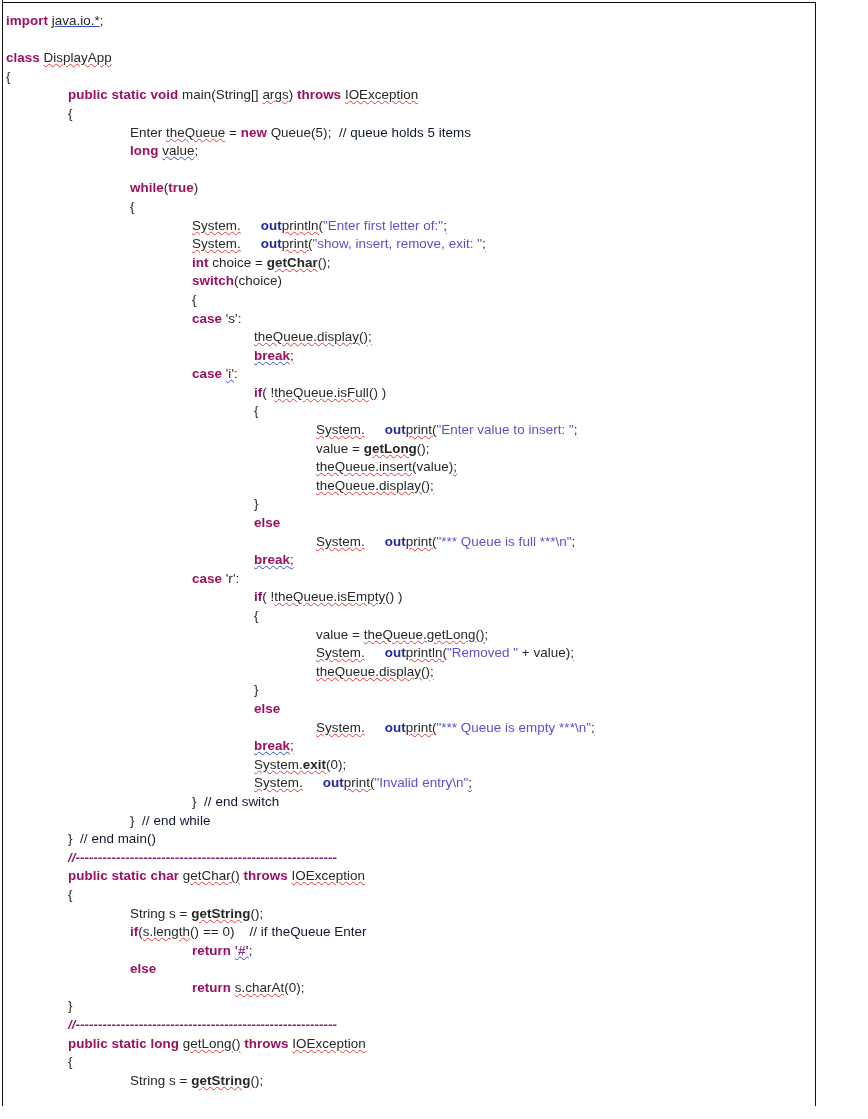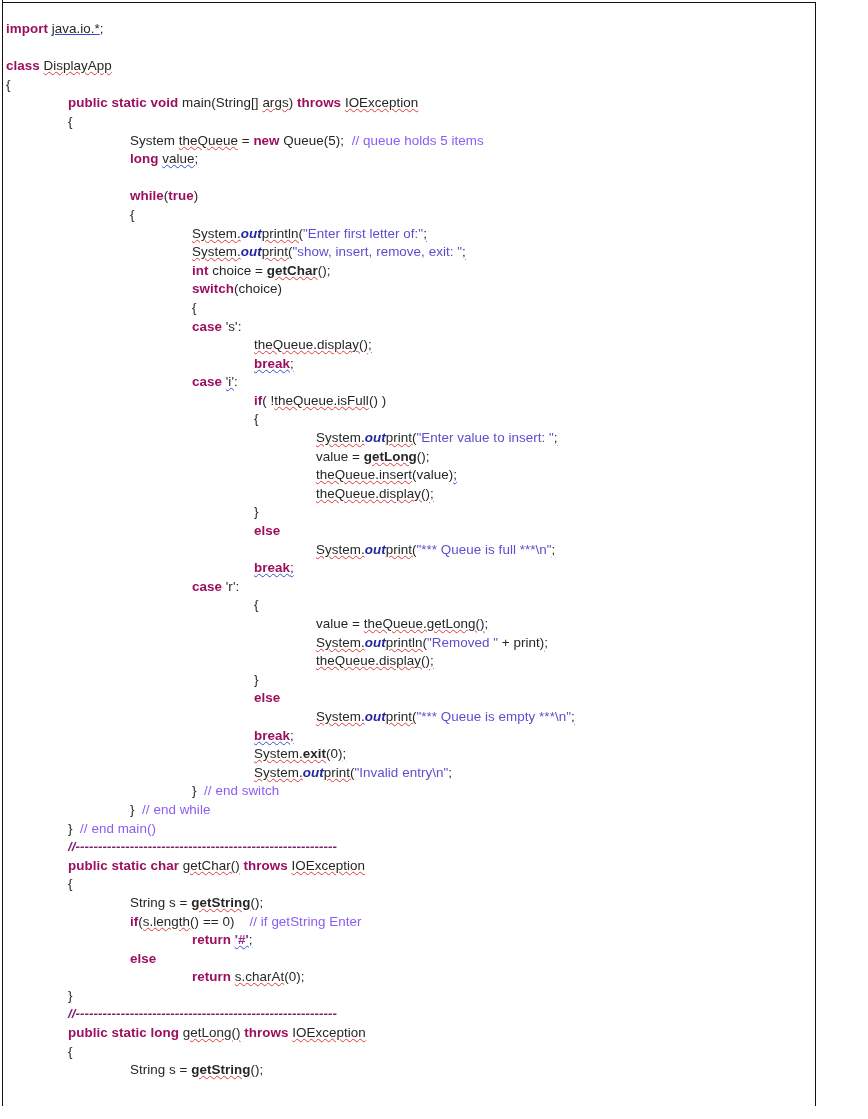--- a/index.html
+++ b/index.html
@@ -25,21 +25,21 @@
     background:#111111;
   }
   #border-right{
     position:absolute;left:815px;top:2px;width:1px;height:1104px;
     background:#111111;
   }
 
   
   #code{
     position:absolute;left:0;top:0;width:816px;height:1119px;
-    padding:20px 0 0 0;
+    padding:12px 0 0 0;
     box-sizing:border-box;
   }
   .ln{
     height:18.6px;
     line-height:18.6px;
     font-size:13.4px;
     white-space:pre;
     letter-spacing:0.05px;
   }
   .ln.blank{height:18.6px;}
@@ -49,24 +49,24 @@
   .i1{padding-left:68px;}
   .i2{padding-left:130px;}
   .i3{padding-left:192px;}
   .i4{padding-left:254px;}
   .i5{padding-left:316px;}
 
   
   .kw   {color:#9c0f5f;font-weight:bold;}       
   .plain{color:#262626;}
   .str  {color:#5b4fcf;}                         
-  .cmt  {color:#8b5cf6;}                         
+  .cmt  {color:#0f172a;}                         
   .sep  {color:#7a1f6d;font-style:italic;font-weight:bold;} 
   .mth  {color:#262626;font-weight:bold;} 
-  .out  {color:#23269e;font-style:italic;font-weight:bold;} 
+  .out  {color:#23269e;font-weight:bold;margin-left:20px;} 
   .chr  {color:#8e2f8e;font-weight:bold;}
 
   
   .sp{                                            
     text-decoration-line:underline;
     text-decoration-style:wavy;
     text-decoration-color:#e03b3b;
     text-decoration-thickness:1px;
     text-underline-offset:1px;
   }
@@ -93,21 +93,21 @@
   <div id="border-top"></div>
   <div id="border-right"></div>
 
   <div id="code">
       <div class="ln i0"><span class="kw">import </span><span class="plain lk">java.io.*</span><span class="plain">;</span></div>
       <div class="ln i0 blank">&nbsp;</div>
       <div class="ln i0"><span class="kw">class </span><span class="plain sp">DisplayApp</span></div>
       <div class="ln i0"><span class="plain">{</span></div>
       <div class="ln i1"><span class="kw">public static void </span><span class="plain">main(String[] </span><span class="plain sp">args</span><span class="plain">) </span><span class="kw">throws </span><span class="plain sp">IOException</span></div>
       <div class="ln i1"><span class="plain">{</span></div>
-      <div class="ln i2"><span class="plain">System </span><span class="plain sp">theQueue</span><span class="plain"> = </span><span class="kw">new </span><span class="plain">Queue(5);  </span><span class="cmt">// queue holds 5 items</span></div>
+      <div class="ln i2"><span class="plain">Enter </span><span class="plain sp">theQueue</span><span class="plain"> = </span><span class="kw">new </span><span class="plain">Queue(5);  </span><span class="cmt">// queue holds 5 items</span></div>
       <div class="ln i2"><span class="kw">long </span><span class="plain gr">value;</span></div>
       <div class="ln i0 blank">&nbsp;</div>
       <div class="ln i2"><span class="kw">while</span><span class="plain">(</span><span class="kw">true</span><span class="plain">)</span></div>
       <div class="ln i2"><span class="plain">{</span></div>
       <div class="ln i3"><span class="plain sp">System.</span><span class="out">out</span><span class="plain sp">println(</span><span class="str">"Enter first letter of:"</span><span class="plain gr">;</span></div>
       <div class="ln i3"><span class="plain sp">System.</span><span class="out">out</span><span class="plain sp">print(</span><span class="str">"show, insert, remove, exit: "</span><span class="plain gr">;</span></div>
       <div class="ln i3"><span class="kw">int </span><span class="plain">choice = </span><span class="mth sp">getChar</span><span class="plain">();</span></div>
       <div class="ln i3"><span class="kw">switch</span><span class="plain">(choice)</span></div>
       <div class="ln i3"><span class="plain">{</span></div>
       <div class="ln i3"><span class="kw">case </span><span class="plain">'s'</span><span class="plain">:</span></div>
@@ -118,38 +118,39 @@
       <div class="ln i4"><span class="plain">{</span></div>
       <div class="ln i5"><span class="plain sp">System.</span><span class="out">out</span><span class="plain sp">print(</span><span class="str">"Enter value to insert: "</span><span class="plain gr">;</span></div>
       <div class="ln i5"><span class="plain">value = </span><span class="mth sp">getLong</span><span class="plain">();</span></div>
       <div class="ln i5"><span class="plain sp">theQueue.insert</span><span class="plain">(value)</span><span class="plain gr">;</span></div>
       <div class="ln i5"><span class="plain sp">theQueue.display()</span><span class="plain gr">;</span></div>
       <div class="ln i4"><span class="plain">}</span></div>
       <div class="ln i4"><span class="kw">else</span></div>
       <div class="ln i5"><span class="plain sp">System.</span><span class="out">out</span><span class="plain sp">print(</span><span class="str">"*** Queue is full ***\n"</span><span class="plain gr">;</span></div>
       <div class="ln i4"><span class="kw gr">break</span><span class="plain gr">;</span></div>
       <div class="ln i3"><span class="kw">case </span><span class="plain">'r'</span><span class="plain">:</span></div>
+      <div class="ln i4"><span class="kw">if</span><span class="plain">( !</span><span class="plain sp">theQueue.isEmpty</span><span class="plain">() )</span></div>
       <div class="ln i4"><span class="plain">{</span></div>
       <div class="ln i5"><span class="plain">value = </span><span class="plain sp">theQueue.getLong()</span><span class="plain gr">;</span></div>
-      <div class="ln i5"><span class="plain sp">System.</span><span class="out">out</span><span class="plain sp">println(</span><span class="str">"Removed "</span><span class="plain"> + print)</span><span class="plain gr">;</span></div>
+      <div class="ln i5"><span class="plain sp">System.</span><span class="out">out</span><span class="plain sp">println(</span><span class="str">"Removed "</span><span class="plain"> + value)</span><span class="plain gr">;</span></div>
       <div class="ln i5"><span class="plain sp">theQueue.display()</span><span class="plain gr">;</span></div>
       <div class="ln i4"><span class="plain">}</span></div>
       <div class="ln i4"><span class="kw">else</span></div>
       <div class="ln i5"><span class="plain sp">System.</span><span class="out">out</span><span class="plain sp">print(</span><span class="str">"*** Queue is empty ***\n"</span><span class="plain gr">;</span></div>
       <div class="ln i4"><span class="kw gr">break</span><span class="plain gr">;</span></div>
       <div class="ln i4"><span class="plain sp">System.</span><span class="mth sp">exit</span><span class="plain">(0)</span><span class="plain gr">;</span></div>
       <div class="ln i4"><span class="plain sp">System.</span><span class="out">out</span><span class="plain sp">print(</span><span class="str">"Invalid entry\n"</span><span class="plain gr">;</span></div>
       <div class="ln i3"><span class="plain">}  </span><span class="cmt">// end switch</span></div>
       <div class="ln i2"><span class="plain">}  </span><span class="cmt">// end while</span></div>
       <div class="ln i1"><span class="plain">}  </span><span class="cmt">// end main()</span></div>
       <div class="ln i1"><span class="sep">//----------------------------------------------------------</span></div>
       <div class="ln i1"><span class="kw">public static char </span><span class="plain sp">getChar()</span><span class="plain"> </span><span class="kw">throws </span><span class="plain sp">IOException</span></div>
       <div class="ln i1"><span class="plain">{</span></div>
       <div class="ln i2"><span class="plain">String s = </span><span class="mth sp">getString</span><span class="plain">();</span></div>
-      <div class="ln i2"><span class="kw">if</span><span class="plain">(</span><span class="plain sp">s.length</span><span class="plain">() == 0)    </span><span class="cmt">// if getString Enter</span></div>
+      <div class="ln i2"><span class="kw">if</span><span class="plain">(</span><span class="plain sp">s.length</span><span class="plain">() == 0)    </span><span class="cmt">// if theQueue Enter</span></div>
       <div class="ln i3"><span class="kw">return </span><span class="chr gr">'#'</span><span class="plain gr">;</span></div>
       <div class="ln i2"><span class="kw">else</span></div>
       <div class="ln i3"><span class="kw">return </span><span class="plain sp">s.charAt</span><span class="plain">(0);</span></div>
       <div class="ln i1"><span class="plain">}</span></div>
       <div class="ln i1"><span class="sep">//----------------------------------------------------------</span></div>
       <div class="ln i1"><span class="kw">public static long </span><span class="plain sp">getLong()</span><span class="plain"> </span><span class="kw">throws </span><span class="plain sp">IOException</span></div>
       <div class="ln i1"><span class="plain">{</span></div>
       <div class="ln i2"><span class="plain">String s = </span><span class="mth sp">getString</span><span class="plain">();</span></div>
     </div>
 

